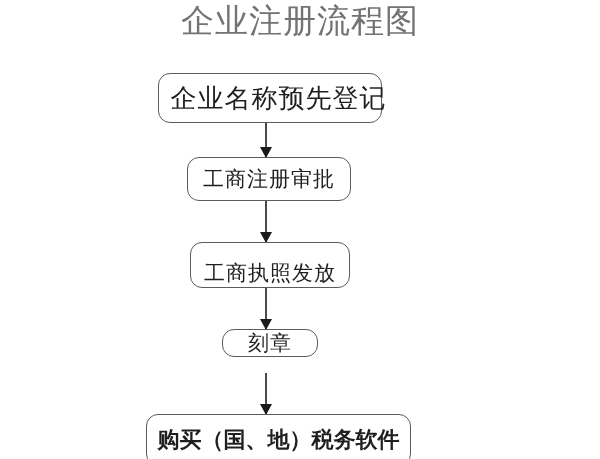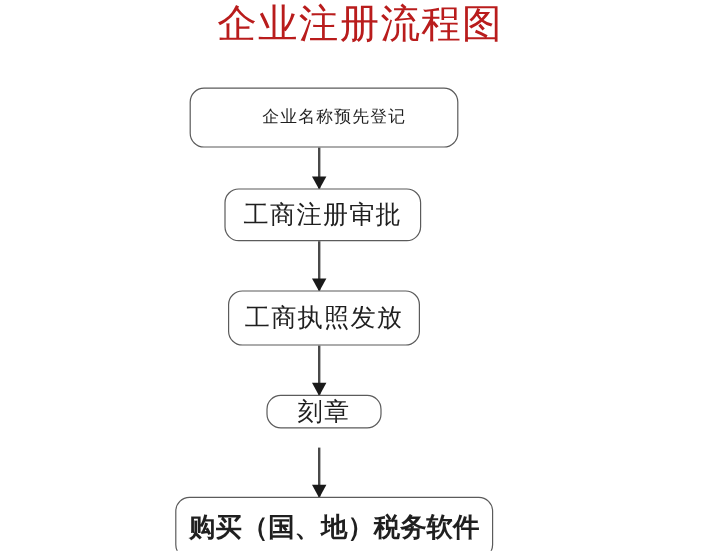--- a/index.html
+++ b/index.html
@@ -26,21 +26,21 @@
   .chart-title {
     position: absolute;
     left: 0;
     top: 1px;
     width: 600px;
     text-align: center;
     font-family: "Liberation Serif", "DejaVu Serif", serif;
     font-size: 33px;
     line-height: 40px;
     letter-spacing: 1px;
-    color: #b91c1c;
+    color: #737373;
     white-space: nowrap;
   }
 
   .node {
     position: absolute;
     box-sizing: border-box;
     background: #ffffff;
     border: 1.6px solid #5b5b5b;
     border-radius: 12px;
     display: flex;
@@ -50,23 +50,23 @@
     font-family: "Liberation Serif", "DejaVu Serif", serif;
     white-space: nowrap;
   }
 
   .node .node-label {
     display: block;
     letter-spacing: 1px;
   }
 
   
-  .node-1 { left: 158px; top: 73px;  width: 224px; height: 50px; font-size: 14px; padding-left: 17px; }
+  .node-1 { left: 158px; top: 73px;  width: 224px; height: 50px; font-size: 26px; padding-left: 17px; }
   .node-2 { left: 187px; top: 157px; width: 164px; height: 44px; font-size: 21px; }
-  .node-3 { left: 190px; top: 242px; width: 160px; height: 46px; font-size: 21px; }
+  .node-3 { left: 190px; top: 242px; width: 160px; height: 46px; font-size: 21px; align-items: flex-end; }
   .node-4 { left: 222px; top: 329px; width: 96px;  height: 28px; font-size: 21px; }
   .node-5 { left: 146px; top: 414px; width: 265px; height: 52px; font-size: 22px; }
 
   
   .connector {
     position: absolute;
     left: 265px;
     width: 2px;
     background: #4a4a4a;
   }

